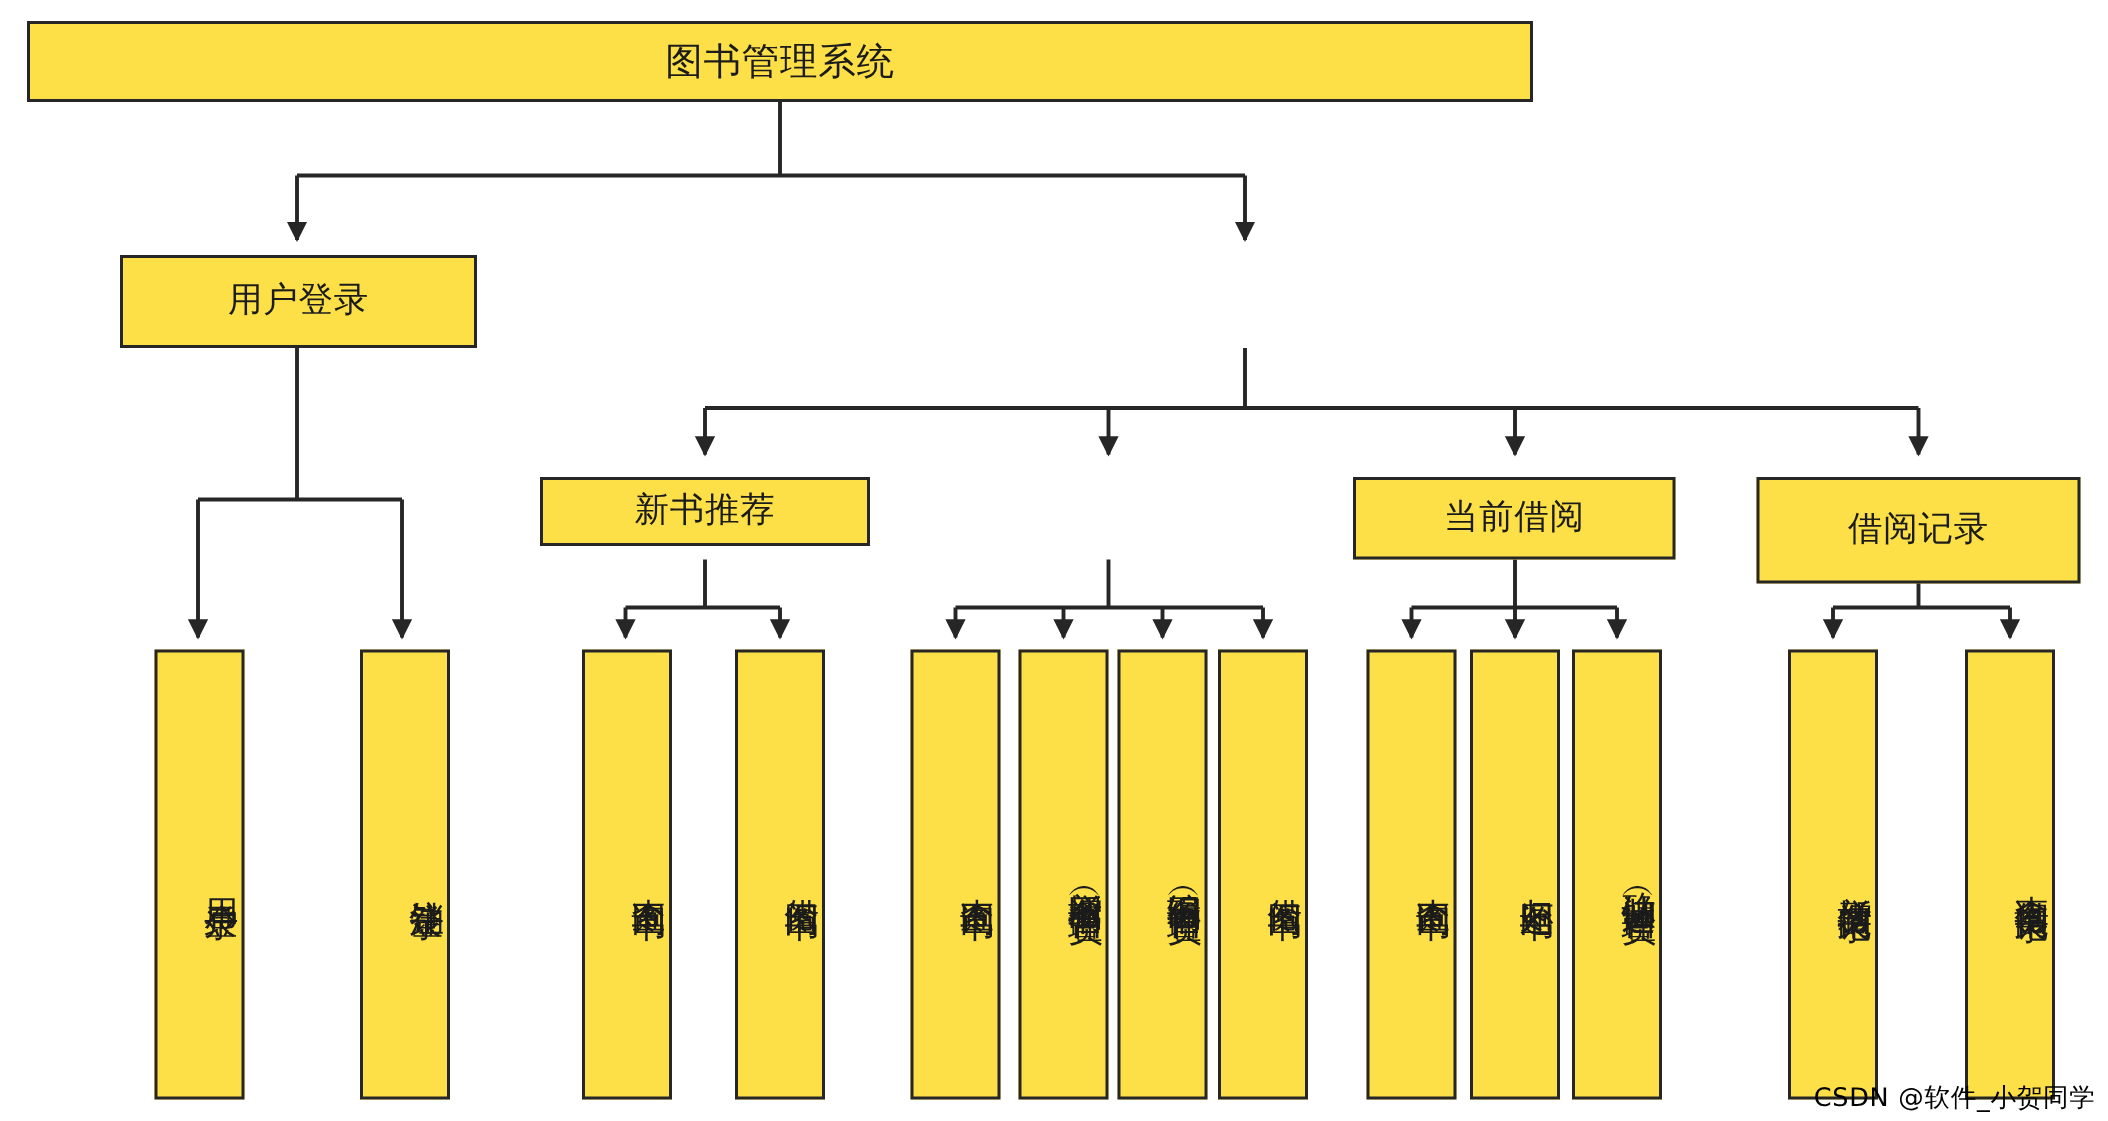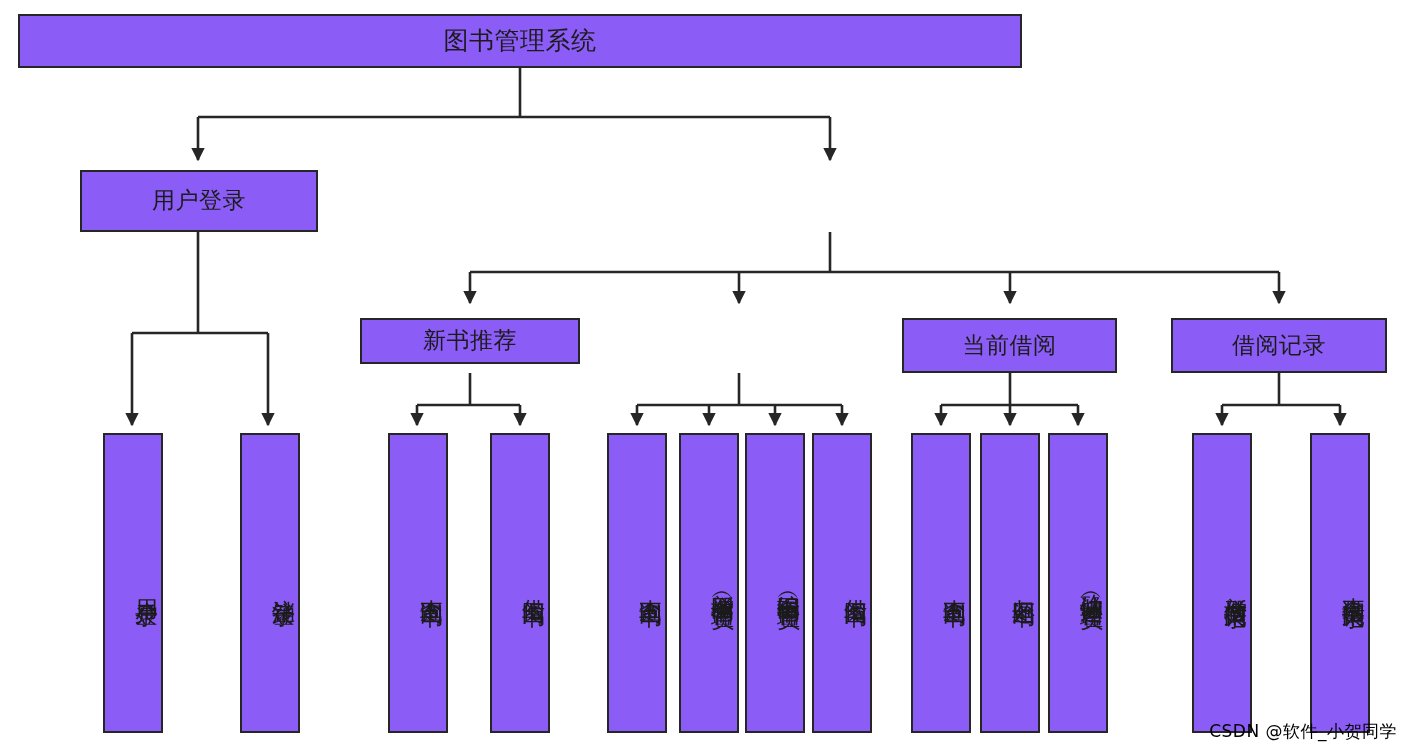--- a/index.html
+++ b/index.html
@@ -23,21 +23,21 @@
     left: 0;
     top: 0;
     width: 1405px;
     height: 747px;
     pointer-events: none;
   }
   .node {
     position: absolute;
     box-sizing: border-box;
     border: 2.5px solid #262626;
-    background: #8b5cf6;
+    background: #fde047;
     display: flex;
     align-items: center;
     justify-content: center;
     color: #1b1b1b;
     letter-spacing: 0.5px;
   }
   .node.horizontal {
     font-size: 23px;
     line-height: 1.1;
     white-space: nowrap;
@@ -129,21 +129,21 @@
   <div class="node horizontal" id="root-node" style="left:18px; top:14px; width:1004px; height:54px;">图书管理系统</div>
 
   <div class="node horizontal" style="left:80px; top:170px; width:238px; height:62px;">用户登录</div>
 
 
   <div class="node horizontal" style="left:360px; top:318px; width:220px; height:46px;">新书推荐</div>
 
 
   <div class="node horizontal" style="left:902px; top:318px; width:215px; height:55px;">当前借阅</div>
 
-  <div class="node horizontal" style="left:1171px; top:318px; width:216px; height:55px;">借阅记录</div>
+  <div class="node horizontal" style="left:1171px; top:318px; width:216px; height:71px;">借阅记录</div>
 
   <div class="node vertical" style="left:103px; top:433px; width:60px; height:300px;">
     <span class="vlabel">用户登录</span>
   </div>
 
   <div class="node vertical" style="left:240px; top:433px; width:60px; height:300px;">
     <span class="vlabel">注销登录</span>
   </div>
 
   <div class="node vertical" style="left:388px; top:433px; width:60px; height:300px;">

